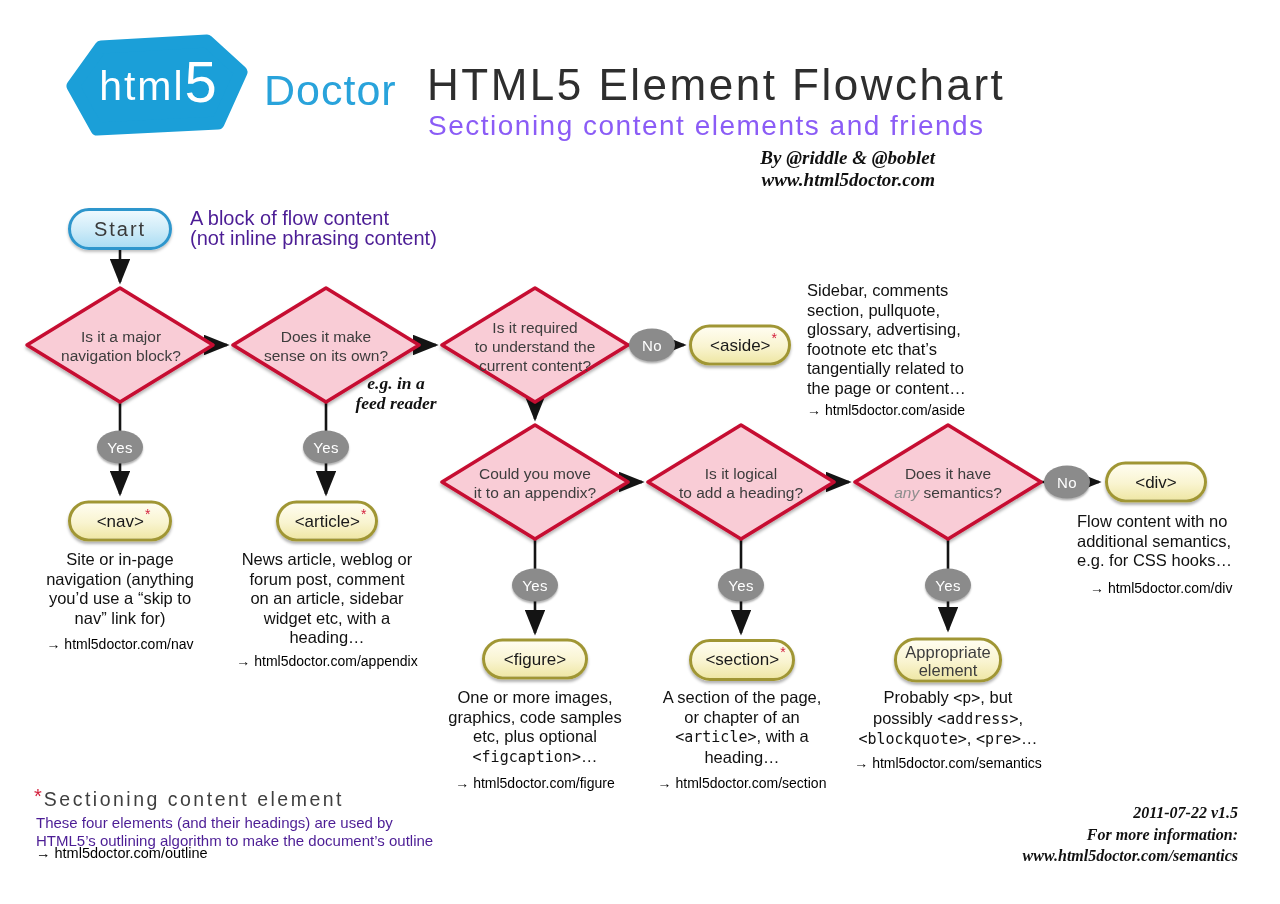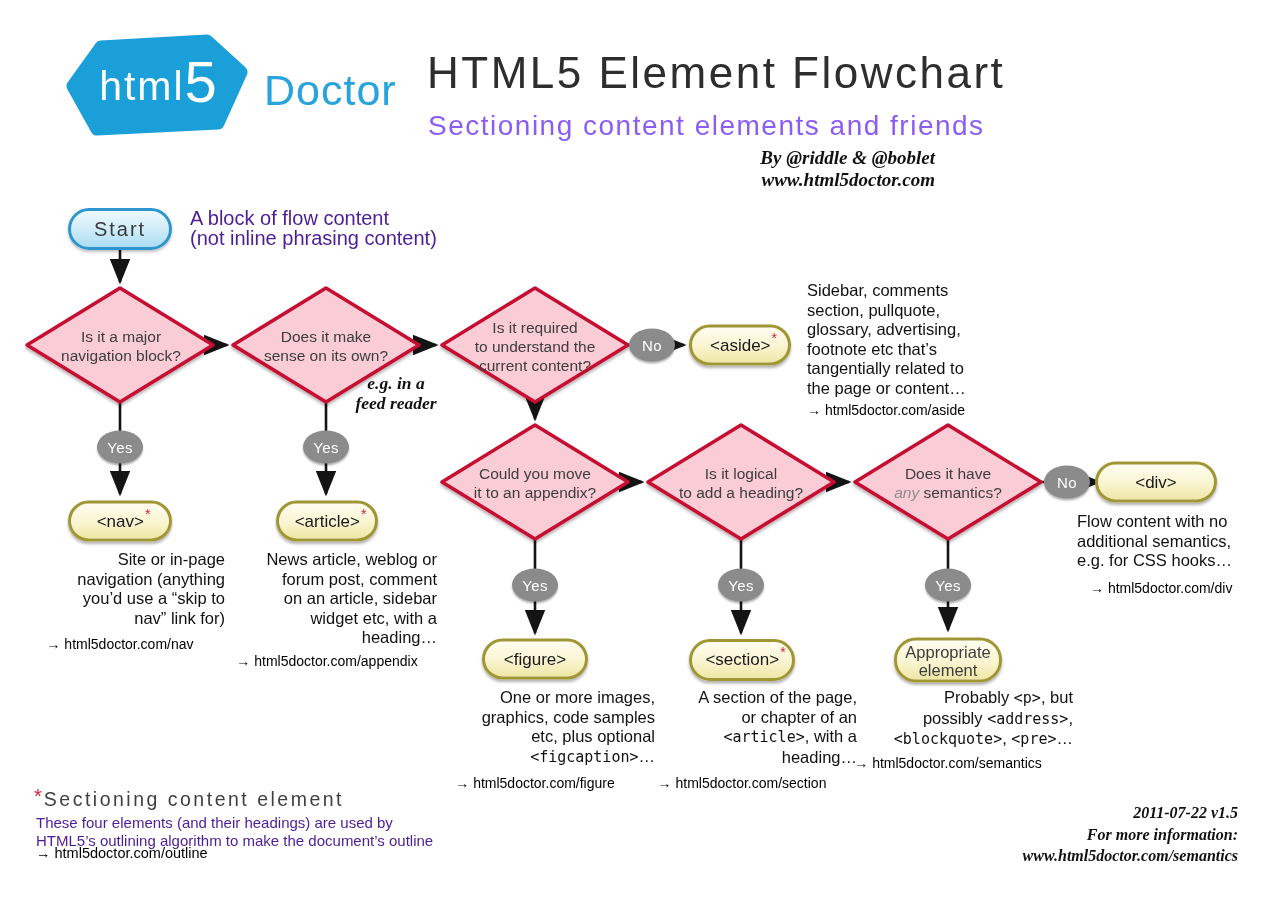--- a/index.html
+++ b/index.html
@@ -10,21 +10,21 @@
   .abs{position:absolute;}
   .pre{white-space:pre-line;}
 
   
   .logo-svg{position:absolute;left:66px;top:34px;}
   .logo-text{position:absolute;left:66px;top:36px;width:184px;height:100px;
     display:flex;align-items:baseline;justify-content:center;color:#fff;}
   .logo-text .html-part{font-size:41px;letter-spacing:2px;line-height:100px;}
   .logo-text .five-part{font-size:58px;position:relative;top:2px;}
   .doctor{position:absolute;left:264px;top:66px;font-size:43px;color:#29a3db;letter-spacing:1px;}
-  .title{position:absolute;left:427px;top:48px;font-size:44px;color:#2e2e2e;letter-spacing:2.5px;font-weight:400;}
+  .title{position:absolute;left:427px;top:60px;font-size:44px;color:#2e2e2e;letter-spacing:2.5px;font-weight:400;}
   .subtitle{position:absolute;left:428px;top:110px;font-size:28px;color:#8b5cf6;letter-spacing:1.5px;}
   .byline{position:absolute;right:345px;top:147px;text-align:right;
     font-family:"Liberation Serif",serif;font-style:italic;font-weight:700;
     font-size:19px;line-height:21.5px;color:#111;}
 
   
   .start{position:absolute;left:68px;top:208px;width:104px;height:42px;box-sizing:border-box;
     background:linear-gradient(180deg,#eef9fe 0%,#cdebf8 55%,#abddf4 100%);
     border:3px solid #2e96cc;border-radius:21px;display:flex;align-items:center;justify-content:center;
     font-size:20px;color:#3a3a3a;letter-spacing:2px;box-shadow:0 2px 3px rgba(0,0,0,0.25);}
@@ -42,21 +42,21 @@
     background:linear-gradient(180deg,#fffdf0 0%,#f9f4d0 55%,#efe7a6 100%);
     border:3px solid #a09634;border-radius:22px;box-shadow:0 2.5px 3px rgba(0,0,0,0.3);
     font-family:Liberation Sans, sans-serif;font-size:17px;color:#191919;}
   .pill.sans{font-family:"Liberation Sans",sans-serif;font-size:16.5px;line-height:18px;
     color:#3d3d3d;text-align:center;white-space:pre-line;}
   .star{color:#d4213d;}
   .pill .star{font-size:14px;position:relative;top:-8px;margin-left:1px;margin-right:-7px;}
 
   
   .desc{position:absolute;font-size:16.5px;line-height:19.5px;color:#111;white-space:pre-line;}
-  .desc.center{transform:translateX(-50%);text-align:right;}
+  .desc.center{transform:translateX(-50%);text-align:center;}
   .code{font-family:"DejaVu Sans Mono",monospace;font-size:15px;}
   .link{position:absolute;font-size:14px;color:#000;white-space:nowrap;}
   .link.center{transform:translateX(-50%);text-align:center;}
   .feed-note{position:absolute;left:396px;top:373px;transform:translateX(-50%);text-align:center;
     font-family:"Liberation Serif",serif;font-style:italic;font-weight:700;
     font-size:17.5px;line-height:20px;color:#111;white-space:pre-line;}
 
   
   .f-title{position:absolute;left:34px;top:788px;font-size:19.5px;letter-spacing:2.5px;color:#3f3f3f;}
   .f-title .star{font-size:20px;position:relative;top:-3px;margin-right:2px;letter-spacing:0;}
@@ -157,21 +157,21 @@
       <span class="star">*</span>
   </div>
   <div class="pill" style="left:327px;top:521px;width:102px;height:41px">
     <span>&lt;article&gt;</span>
       <span class="star">*</span>
   </div>
   <div class="pill" style="left:740px;top:345px;width:102px;height:41px">
     <span>&lt;aside&gt;</span>
       <span class="star">*</span>
   </div>
-  <div class="pill" style="left:1156px;top:482px;width:122px;height:41px">
+  <div class="pill" style="left:1156px;top:482px;width:102px;height:41px">
     <span>&lt;div&gt;</span>
   </div>
   <div class="pill" style="left:535px;top:659px;width:106px;height:41px">
     <span>&lt;figure&gt;</span>
   </div>
   <div class="pill" style="left:742px;top:660px;width:106px;height:42px">
     <span>&lt;section&gt;</span>
       <span class="star">*</span>
   </div>
   <div class="pill sans" style="left:948px;top:660px;width:108px;height:45px">Appropriate

